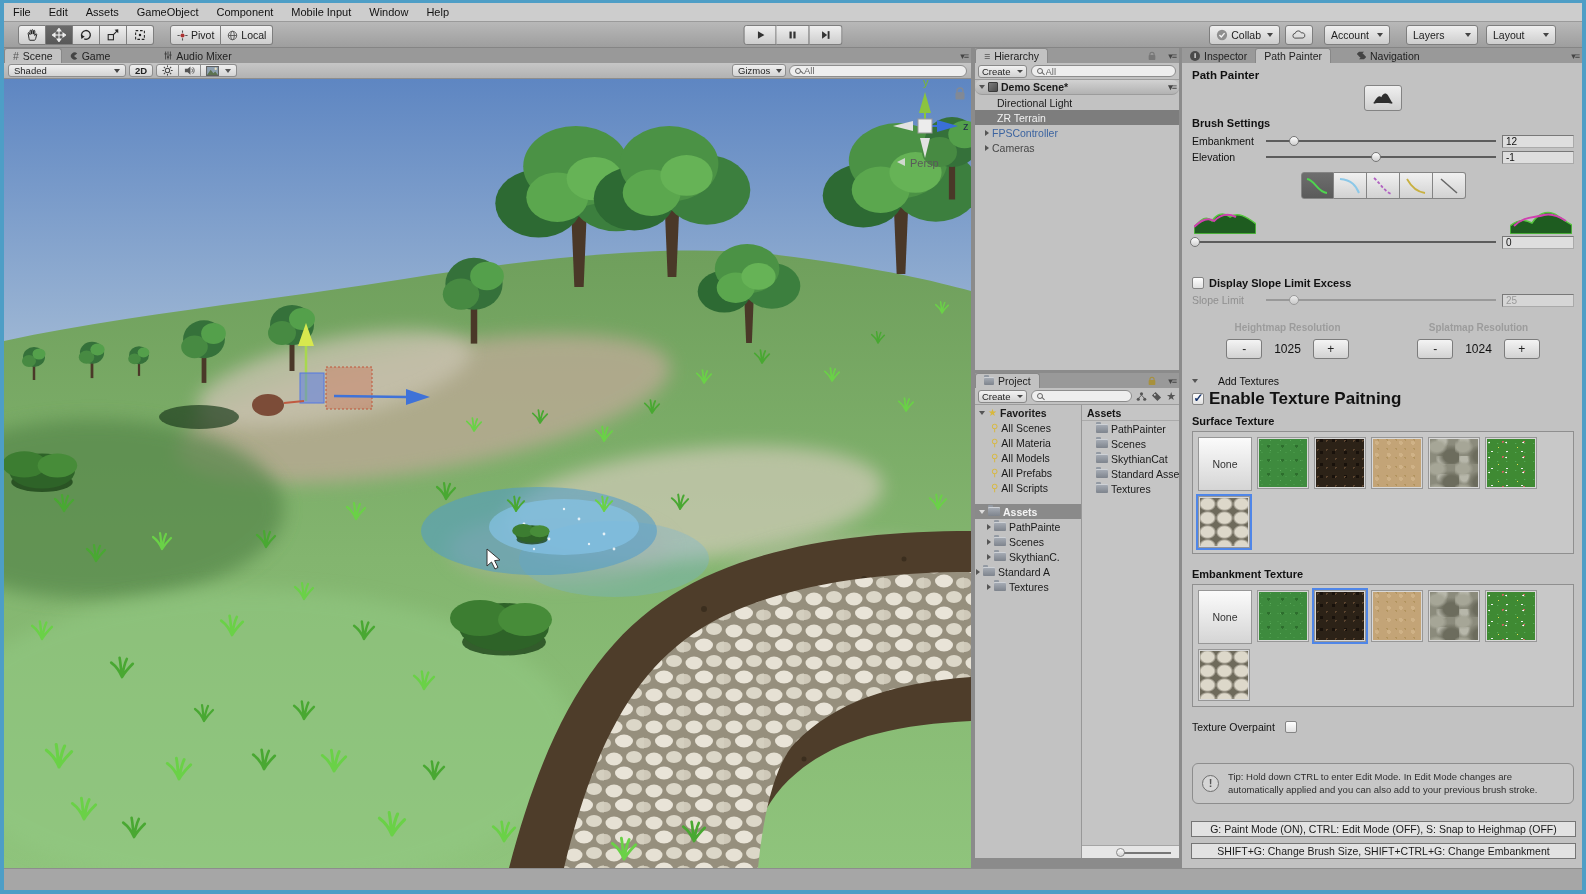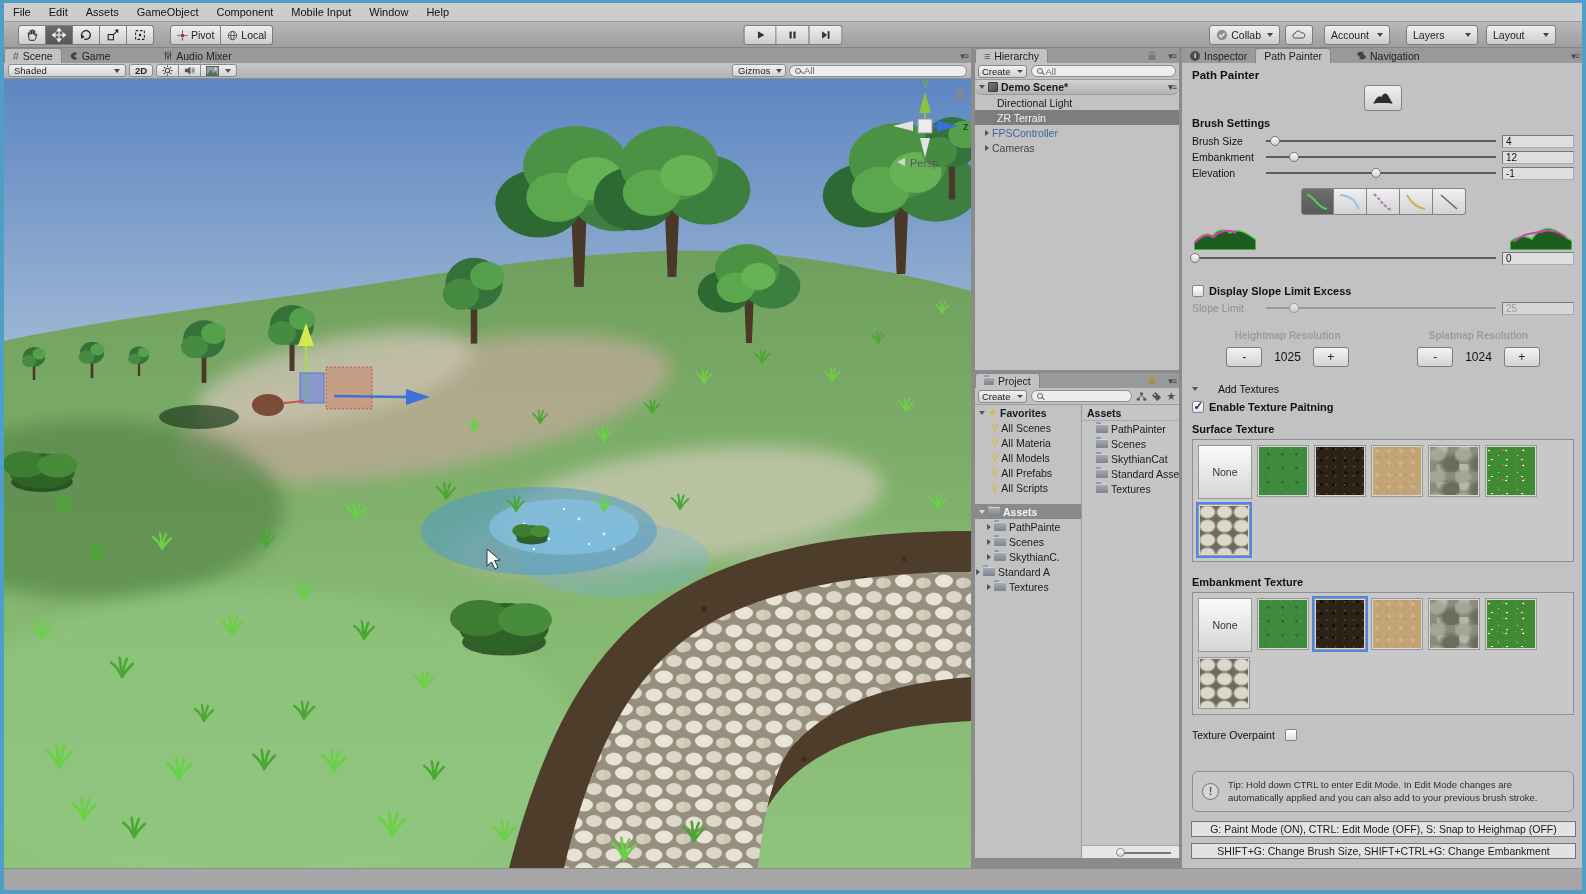--- a/index.html
+++ b/index.html
@@ -718,28 +718,20 @@
           <div class="pp-iconbtn">
                 <svg width="22" height="16" viewBox="0 0 26 18">
                   <path d="M2,15 C5,9 8,5 11,8 C13,4 16,2 19,6 L24,15 Z" fill="#2e2e2e"></path>
                   <path d="M2,15 C8,13 16,13 24,15" stroke="#2e2e2e" stroke-width="1.5" fill="none"></path>
                 </svg>
               </div>
         </div>
         <div class="pp-h">Brush Settings</div>
 
         <div class="pp-row">
-          <span class="pp-label">Brush Size</span>
-          <div class="slider">
-                <div class="track"></div>
-                <div class="thumb" style="left:4%"></div>
-              </div>
-          <div class="valbox">4</div>
-        </div>
-        <div class="pp-row">
           <span class="pp-label">Embankment</span>
           <div class="slider">
                 <div class="track"></div>
                 <div class="thumb" style="left:12%"></div>
               </div>
           <div class="valbox">12</div>
         </div>
         <div class="pp-row">
           <span class="pp-label">Elevation</span>
           <div class="slider">
@@ -788,21 +780,21 @@
               </svg>
         </div>
         <div class="pp-row">
           <div class="slider">
                 <div class="track"></div>
                 <div class="thumb" style="left:1%"></div>
               </div>
           <div class="valbox">0</div>
         </div>
 
-        <div class="pp-chkrow" style="margin-top:16px">
+        <div class="pp-chkrow" style="margin-top:24px">
           <span class="chk"></span>
           <b style="font-size:11px">Display Slope Limit Excess</b>
         </div>
         <div class="pp-row pp-dim">
           <span class="pp-label">Slope Limit</span>
           <div class="slider">
                 <div class="track"></div>
                 <div class="thumb" style="left:12%"></div>
               </div>
           <div class="valbox dim">25</div>
@@ -826,21 +818,21 @@
             </div>
           </div>
         </div>
 
         <div class="fold-row">
           <span class="tri down"></span>
           <span>Add Textures</span>
         </div>
         <div class="pp-chkrow" style="margin-top:3px">
           <span class="chk checked"></span>
-          <b style="font-size:11px">Enable Texture Paitning</b>
+          <b style="font-size:17px">Enable Texture Paitning</b>
         </div>
         <div class="tex-section-h">Surface Texture</div>
         <div class="tex-box">
           <div class="swatch none-btn">None</div>
           <div class="swatch tex-grass"></div>
           <div class="swatch tex-dirt"></div>
           <div class="swatch tex-sand"></div>
           <div class="swatch tex-rock"></div>
           <div class="swatch tex-flower"></div>
           <div class="swatch tex-cobble selected"></div>

